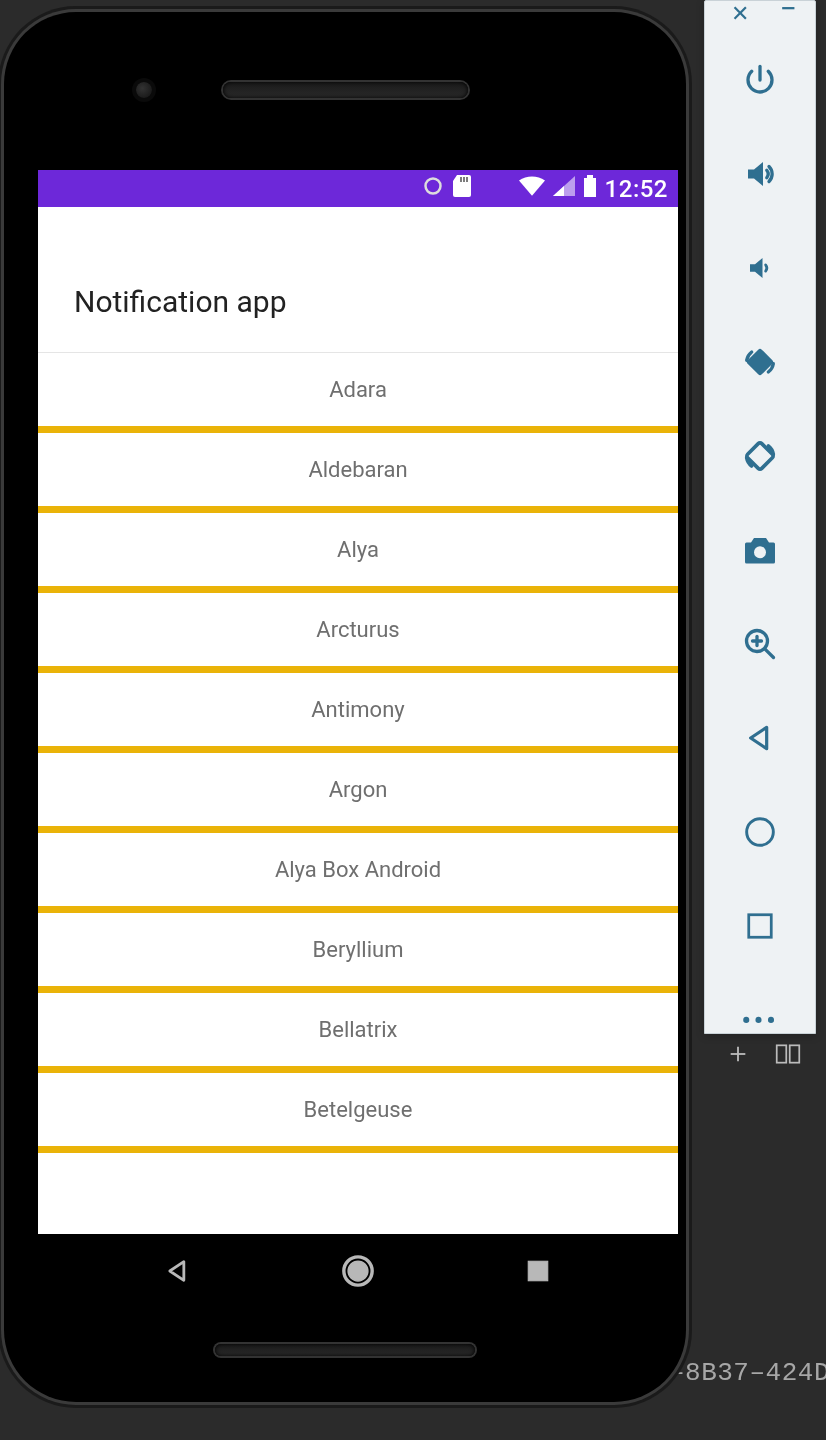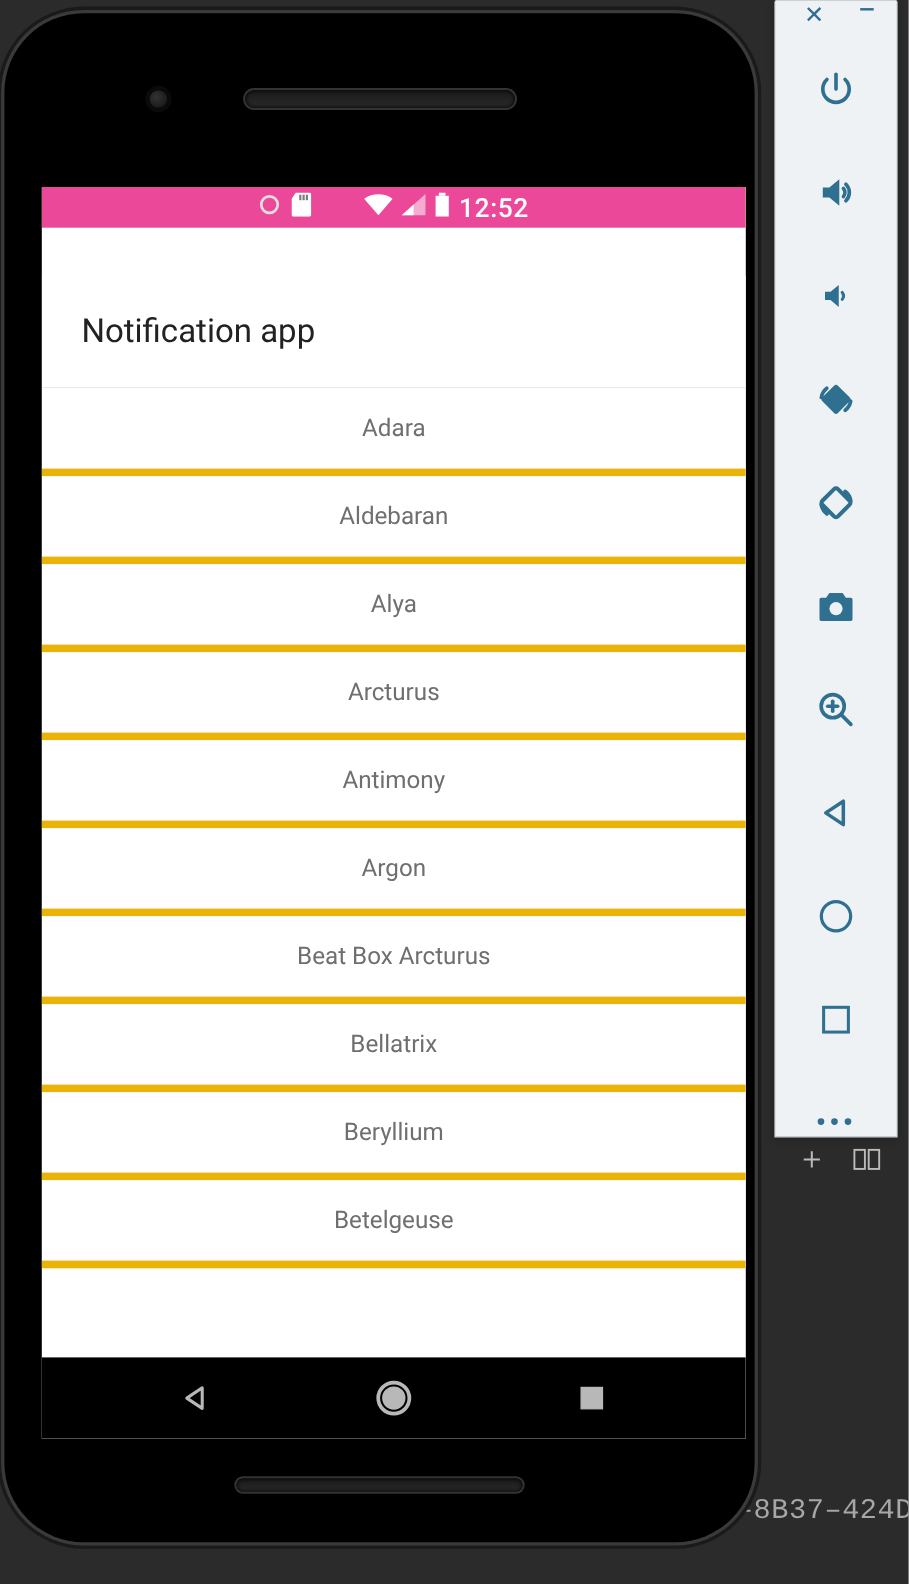--- a/index.html
+++ b/index.html
@@ -61,23 +61,23 @@
     left: 24px;
     width: 640px;
     height: 1138px;
     background: #fff;
     overflow: hidden;
   }
 
   
   .status-bar {
     height: 37px;
-    background: #ec4899;
+    background: #6d28d9;
     display:flex; align-items:center;
-    justify-content: center;
+    justify-content: flex-end;
     padding: 0 10px;
     color:#fff;
     font-size: 22px;
     letter-spacing: .5px;
     gap: 48px;
   }
   .status-left { display:flex; gap:10px; align-items:center;}
   .status-right { display:flex; gap:8px; align-items:center;}
   .clock { font-weight: 500; font-size: 24px; }
 
@@ -333,27 +333,27 @@
           <div class="list-item">
             <span>Arcturus</span>
           </div>
           <div class="list-item">
             <span>Antimony</span>
           </div>
           <div class="list-item">
             <span>Argon</span>
           </div>
           <div class="list-item">
-            <span>Beat Box Arcturus</span>
+            <span>Alya Box Android</span>
+          </div>
+          <div class="list-item">
+            <span>Beryllium</span>
           </div>
           <div class="list-item">
             <span>Bellatrix</span>
-          </div>
-          <div class="list-item">
-            <span>Beryllium</span>
           </div>
           <div class="list-item">
             <span>Betelgeuse</span>
           </div>
         </div>
 
       <div class="nav-bar">
         <div class="nav-btn">
           <svg width="28" height="28" viewBox="0 0 24 24">
               <path d="M17 4v16L5 12z" fill="none" stroke="#b8b8b8" stroke-width="2.4" stroke-linejoin="round"></path>

